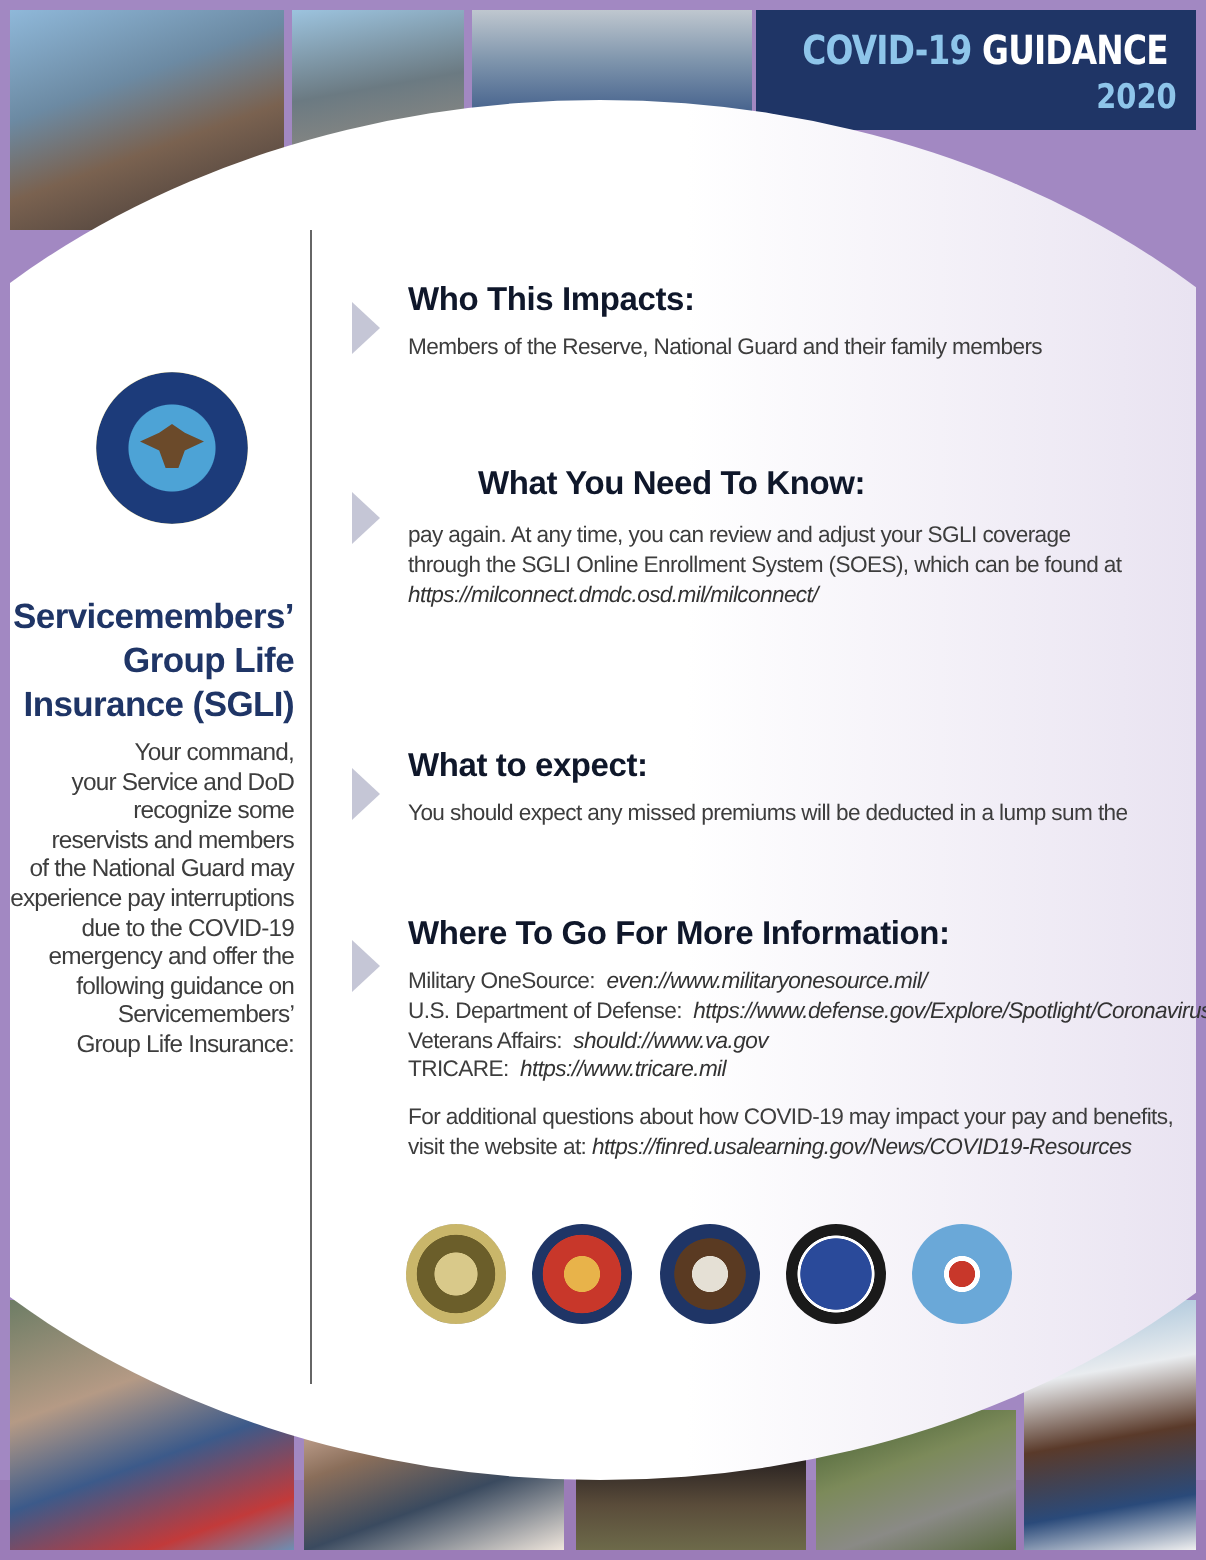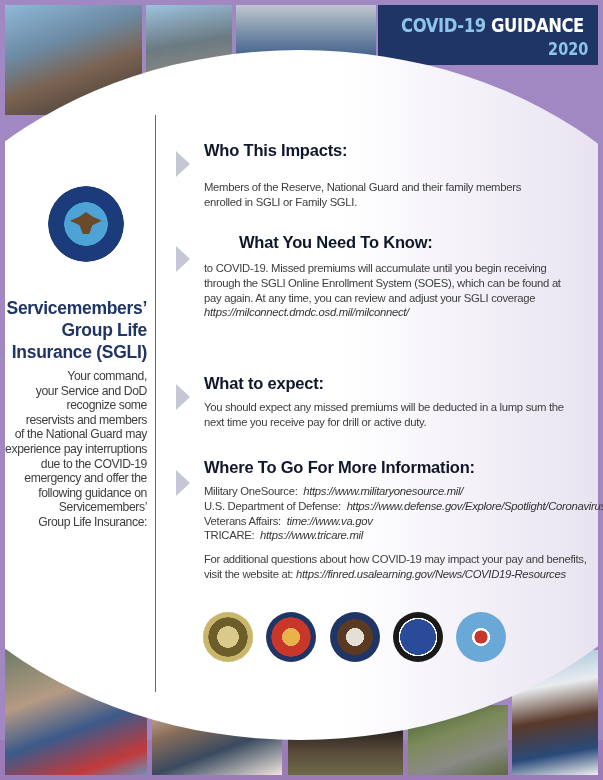--- a/index.html
+++ b/index.html
@@ -39,21 +39,21 @@
   .left-title { position: absolute; right: 456px; top: 297px; width: 150px; text-align: right; font-weight: bold; font-size: 17.5px; line-height: 22px; color: #1f3566; letter-spacing: -0.3px; }
   .left-text { position: absolute; right: 456px; top: 369px; width: 150px; text-align: right; font-size: 12.2px; line-height: 14.6px; color: #3d3d3d; letter-spacing: -0.4px; }
 
   
   .section { position: absolute; left: 176px; }
   .arrow { position: absolute; left: 0; width: 0; height: 0; border-top: 13px solid transparent; border-bottom: 13px solid transparent; border-left: 14px solid #c5c6d6; }
   .sec-head { position: absolute; left: 28px; font-weight: bold; font-size: 16.5px; color: #0f172a; white-space: nowrap; letter-spacing: -0.2px; }
   .sec-body { position: absolute; left: 28px; font-size: 11.3px; line-height: 14.8px; color: #3d3d3d; white-space: nowrap; letter-spacing: -0.3px; }
   .url { font-weight: normal; font-style: italic; color: #333; }
 
-  .s1 { top: 141px; } .s1 .arrow { top: 10px; } .s1 .sec-head { top: 0; } .s1 .sec-body { top: 39px; }
+  .s1 { top: 141px; } .s1 .arrow { top: 10px; } .s1 .sec-head { top: 0; } .s1 .sec-body { top: 26px; }
   .s2 { top: 233px; } .s2 .arrow { top: 13px; } .s2 .sec-head { top: 0; margin-left: 35px; } .s2 .sec-body { top: 28px; }
   .s3 { top: 374px; } .s3 .arrow { top: 10px; } .s3 .sec-head { top: 0; } .s3 .sec-body { top: 26px; }
   .s4 { top: 458px; } .s4 .arrow { top: 12px; } .s4 .sec-head { top: 0; } .s4 .sec-body { top: 26px; }
 
   .extra { position: absolute; left: 204px; top: 552px; font-size: 11.3px; line-height: 14.8px; color: #3d3d3d; white-space: nowrap; letter-spacing: -0.3px; }
 
   .seals { position: absolute; left: 203px; top: 612px; width: 305px; height: 52px; }
   .seal { position: absolute; top: 0; width: 50px; height: 50px; border-radius: 50%; }
   .seal-army { left: 0; background: radial-gradient(circle,#d9c98a 0 30%,#6b5e2a 31% 55%,#c9b66a 56% 70%,#8a7a32 71%); }
   .seal-marines { left: 63px; background: radial-gradient(circle,#e8b34a 0 25%,#c8372a 26% 55%,#1f3566 56% 80%,#d8c27a 81%); }
@@ -107,59 +107,56 @@
     <div>following guidance on</div>
     <div>Servicemembers’</div>
     <div>Group Life Insurance:</div>
   </div>
 
   <div class="section s1">
     <div class="arrow"></div>
     <div class="sec-head">Who This Impacts:</div>
     <div class="sec-body">
       <div>Members of the Reserve, National Guard and their family members</div>
-      <div>enrolled in SGLI or Family SGLI.</div>
     </div>
   </div>
 
   <div class="section s2">
     <div class="arrow"></div>
     <div class="sec-head">What You Need To Know:</div>
     <div class="sec-body">
-      <div>to COVID-19. Missed premiums will accumulate until you begin receiving</div>
+      <div>pay again. At any time, you can review and adjust your SGLI coverage</div>
       <div>through the SGLI Online Enrollment System (SOES), which can be found at</div>
-      <div>pay again. At any time, you can review and adjust your SGLI coverage</div>
       <div class="url">https://milconnect.dmdc.osd.mil/milconnect/</div>
     </div>
   </div>
 
   <div class="section s3">
     <div class="arrow"></div>
     <div class="sec-head">What to expect:</div>
     <div class="sec-body">
       <div>You should expect any missed premiums will be deducted in a lump sum the</div>
-      <div>next time you receive pay for drill or active duty.</div>
     </div>
   </div>
 
   <div class="section s4">
     <div class="arrow"></div>
     <div class="sec-head">Where To Go For More Information:</div>
     <div class="sec-body">
       <div>
         <span>Military OneSource:</span>&nbsp;
-        <span class="url">https://www.militaryonesource.mil/</span>
+        <span class="url">even://www.militaryonesource.mil/</span>
       </div>
       <div>
         <span>U.S. Department of Defense:</span>&nbsp;
         <span class="url">https://www.defense.gov/Explore/Spotlight/Coronavirus/</span>
       </div>
       <div>
         <span>Veterans Affairs:</span>&nbsp;
-        <span class="url">time://www.va.gov</span>
+        <span class="url">should://www.va.gov</span>
       </div>
       <div>
         <span>TRICARE:</span>&nbsp;
         <span class="url">https://www.tricare.mil</span>
       </div>
     </div>
   </div>
 
   <div class="extra">
     <div>For additional questions about how COVID-19 may impact your pay and benefits,</div>

